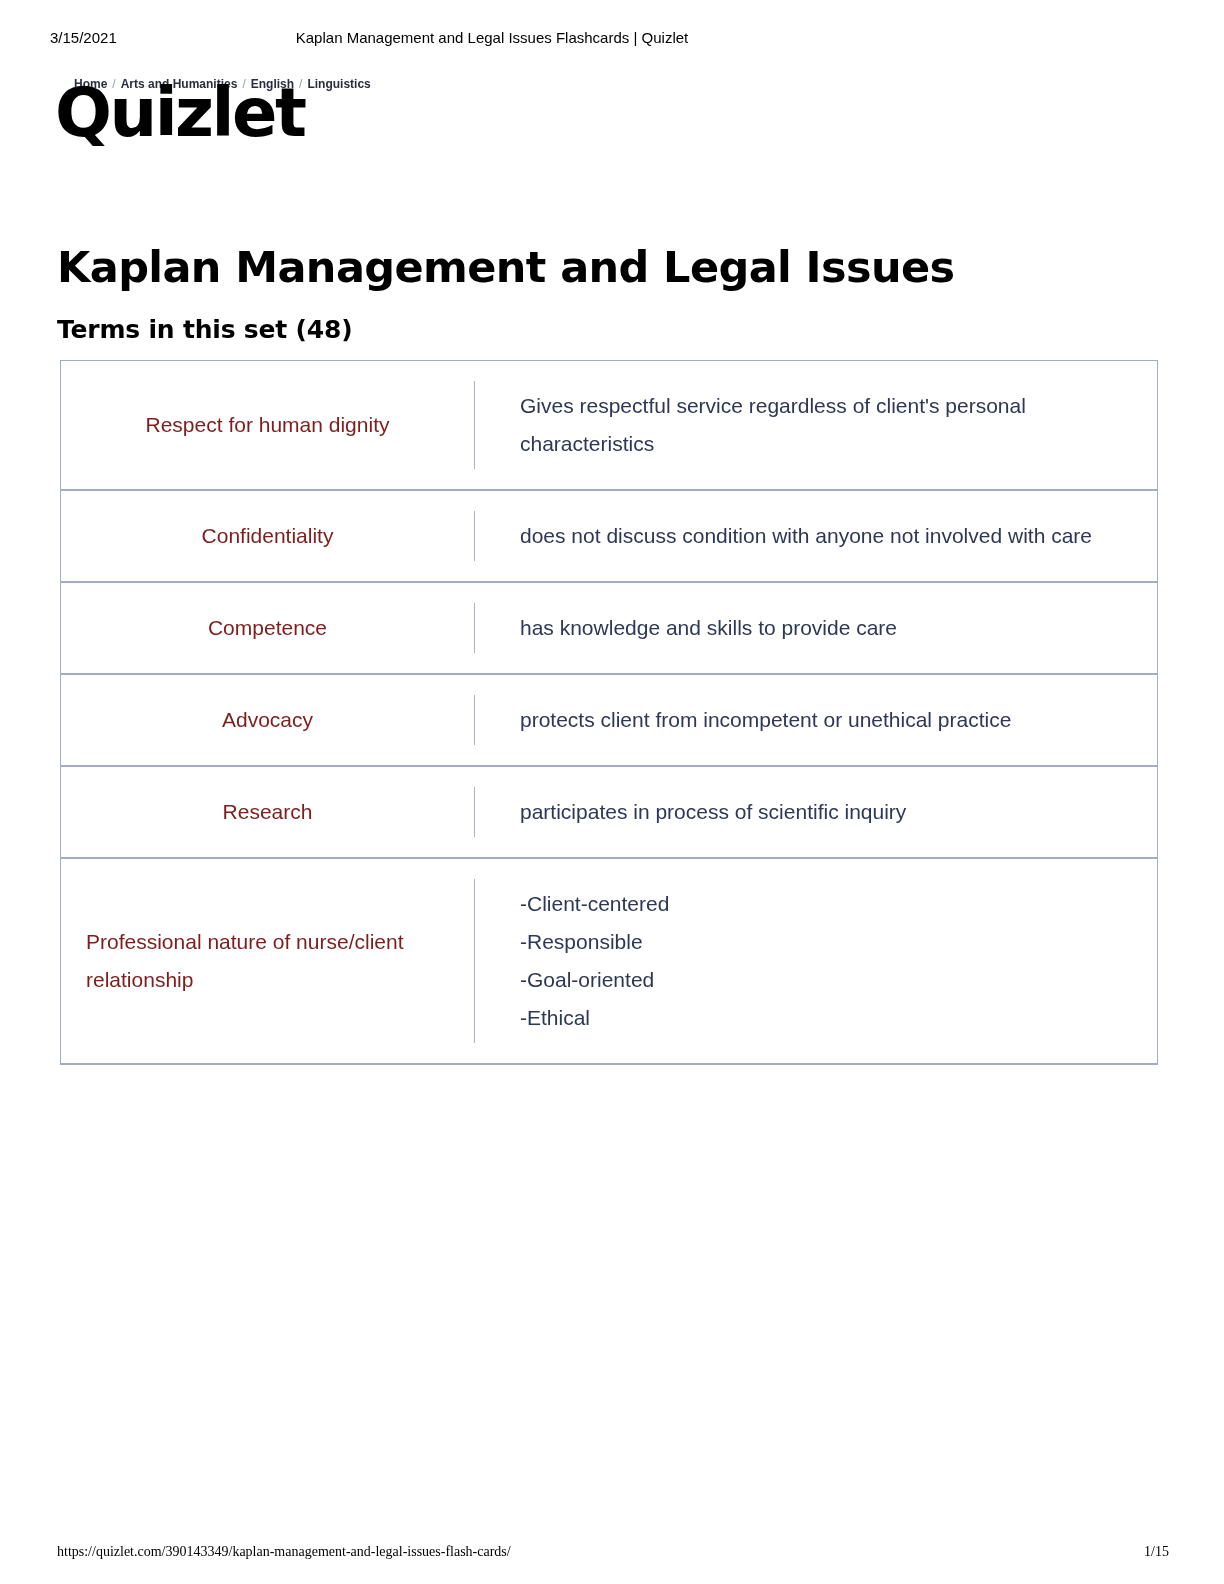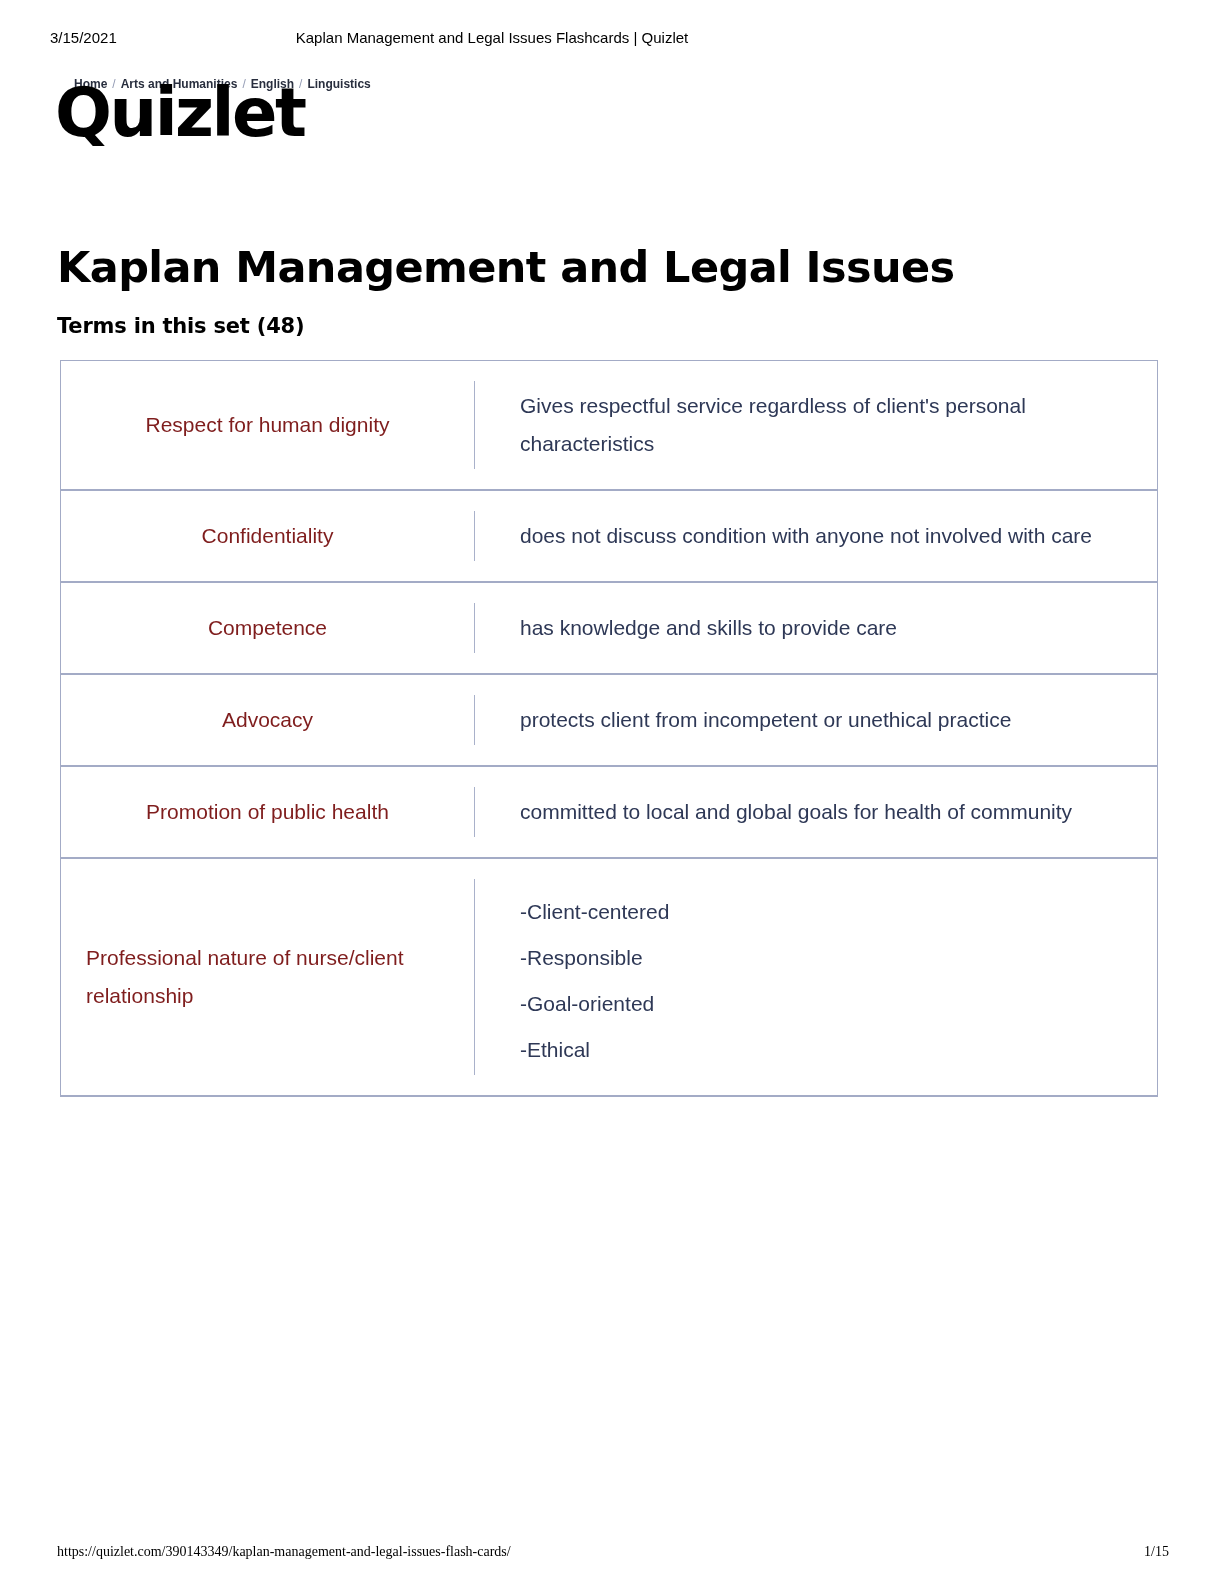--- a/index.html
+++ b/index.html
@@ -90,21 +90,21 @@
     letter-spacing: -0.6px;
     color: #000000;
     line-height: 56px;
     white-space: nowrap;
   }
   .terms-heading {
     position: absolute;
     left: 57px;
     top: 292px;
     font-family: "DejaVu Sans", sans-serif;
-    font-size: 21px;
+    font-size: 25px;
     font-weight: 700;
     letter-spacing: -0.2px;
     color: #000000;
     line-height: 34px;
     white-space: nowrap;
   }
 
   
   .terms-table {
     position: absolute;
@@ -156,21 +156,21 @@
   .def-cell .divider {
     position: absolute;
     left: 0;
     top: 20px;
     bottom: 20px;
     width: 1px;
     background: #a9b1ca;
   }
   .def-cell .def-text { display: block; }
   .def-lines { display: block; }
-  .def-lines .def-line { display: block; margin-top: 8px; }
+  .def-lines .def-line { display: block; }
 
   
   .print-footer {
     position: absolute;
     left: 0;
     top: 1542px;
     width: 1224px;
     height: 20px;
     font-family: Liberation Serif, serif;
     font-size: 14px;
@@ -237,25 +237,25 @@
       <div class="term-cell">
         <span>Advocacy</span>
       </div>
       <div class="def-cell">
         <span class="divider"></span>
         <span class="def-text">protects client from incompetent or unethical practice</span>
       </div>
     </div>
     <div class="term-row">
       <div class="term-cell">
-        <span>Promotion of public health</span>
-      </div>
-      <div class="def-cell">
-        <span class="divider"></span>
-        <span class="def-text">committed to local and global goals for health of community</span>
+        <span>Research</span>
+      </div>
+      <div class="def-cell">
+        <span class="divider"></span>
+        <span class="def-text">participates in process of scientific inquiry</span>
       </div>
     </div>
     <div class="term-row align-left">
       <div class="term-cell">
         <span>Professional nature of nurse/client relationship</span>
       </div>
       <div class="def-cell">
         <span class="divider"></span>
         <span class="def-lines">
           <span class="def-line">-Client-centered</span>

